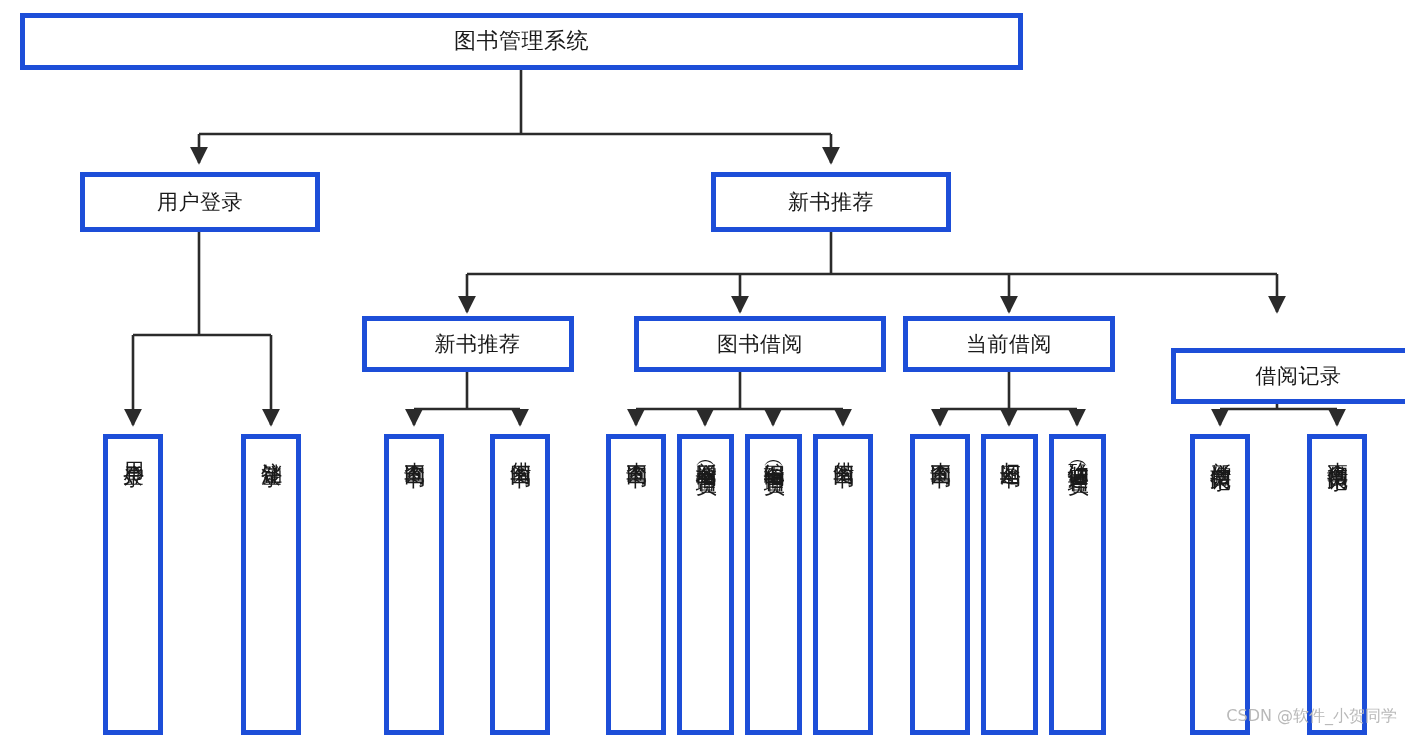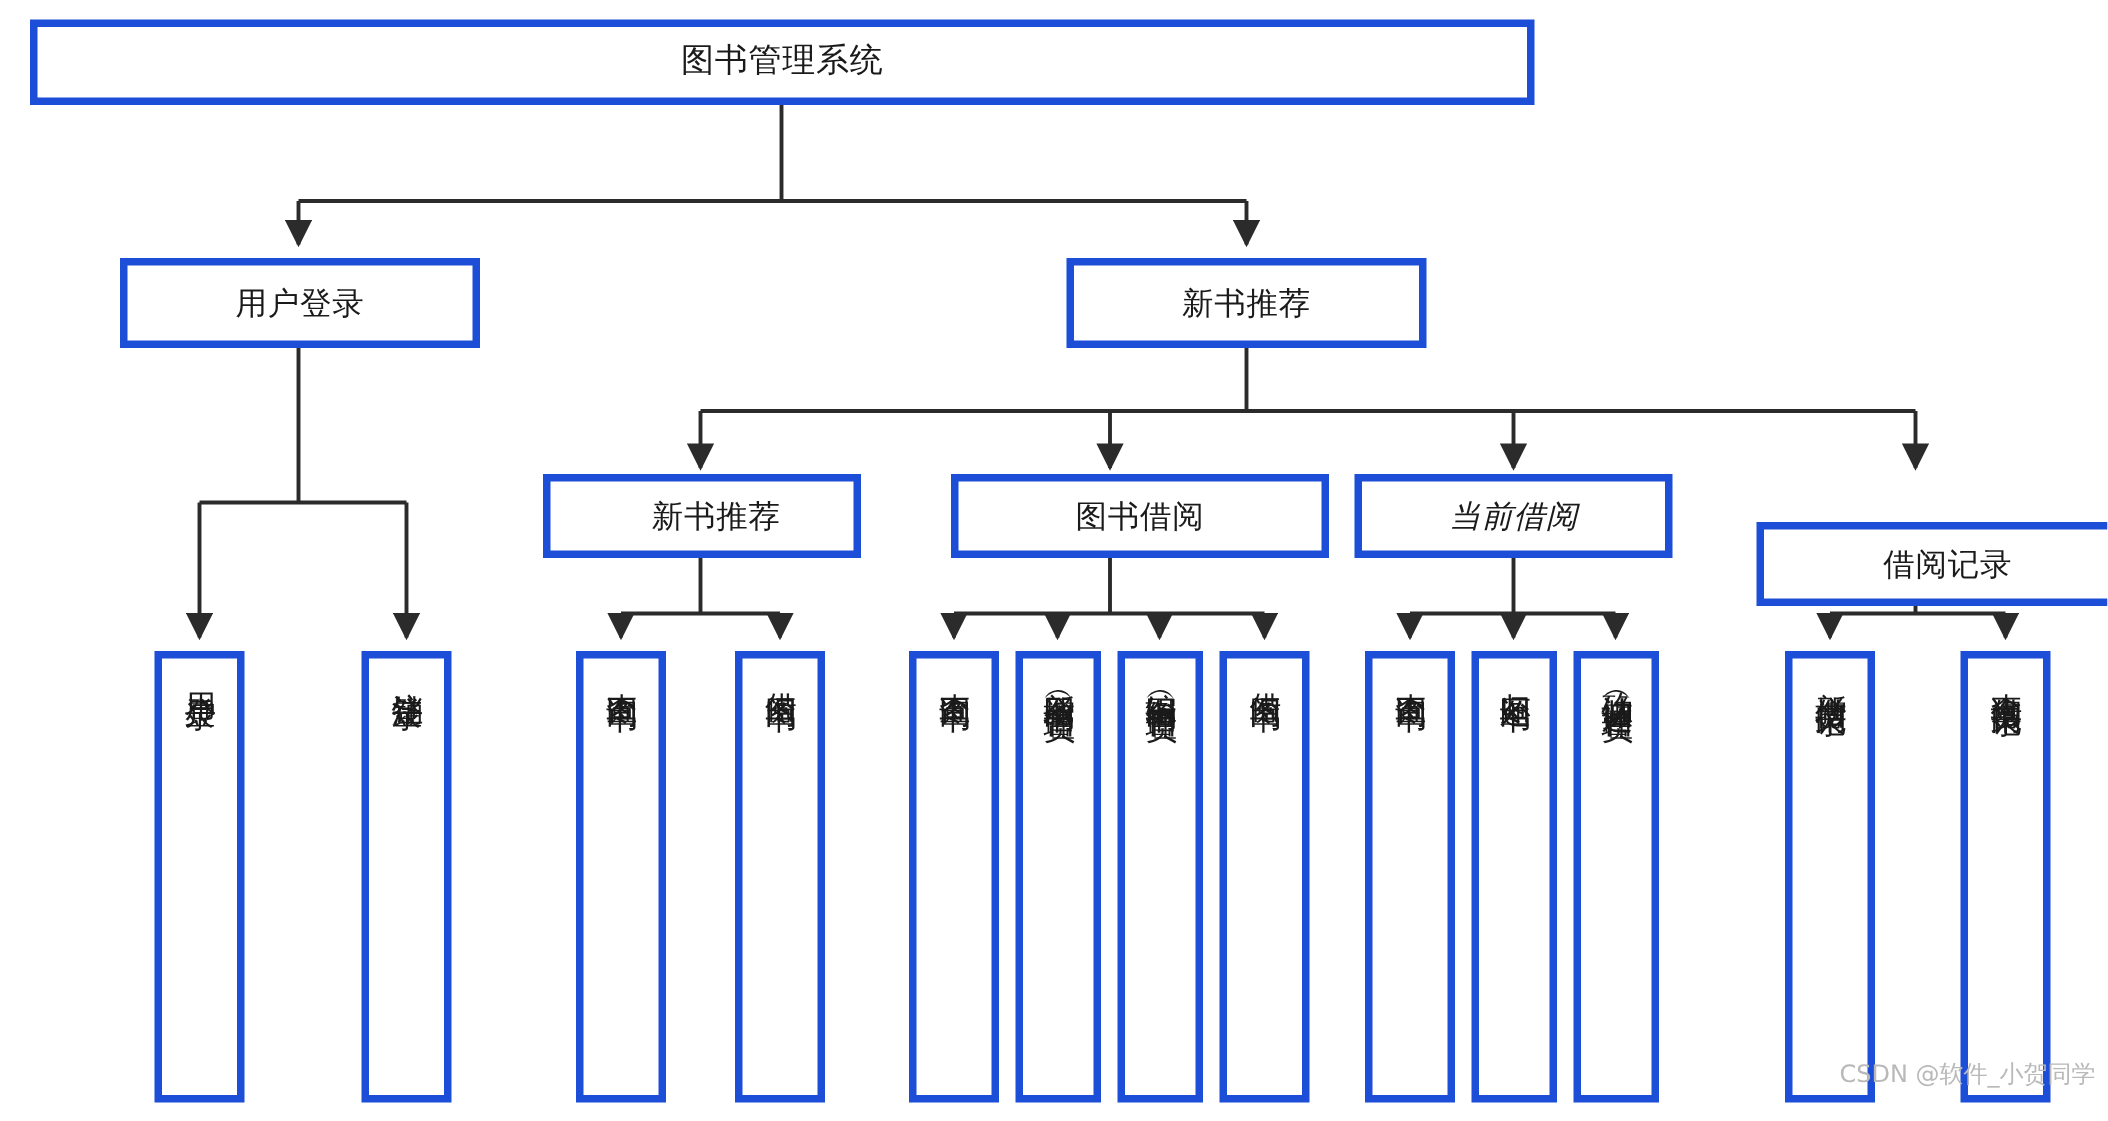--- a/index.html
+++ b/index.html
@@ -137,21 +137,21 @@
   <div class="node h" style="left:711px; top:172px; width:240px; height:60px;">
     <span class="lbl">新书推荐</span>
   </div>
 
   <div class="node h" style="left:362px; top:316px; width:212px; height:56px;padding-left:19px;">
     <span class="lbl">新书推荐</span>
   </div>
   <div class="node h" style="left:634px; top:316px; width:252px; height:56px;">
     <span class="lbl">图书借阅</span>
   </div>
-  <div class="node h" style="left:903px; top:316px; width:212px; height:56px;font-style:italic;">
+  <div class="node h" style="left:903px; top:316px; width:212px; height:56px;">
     <span class="lbl">当前借阅</span>
   </div>
   <div class="node h" style="left:1171px; top:316px; width:255px; height:56px;margin-top:32px;">
     <span class="lbl">借阅记录</span>
   </div>
 
   <div class="node v" style="left:103px; top:434px; width:60px; height:301px;">
     <span class="lbl">用户登录</span>
   </div>
   <div class="node v" style="left:241px; top:434px; width:60px; height:301px;">

